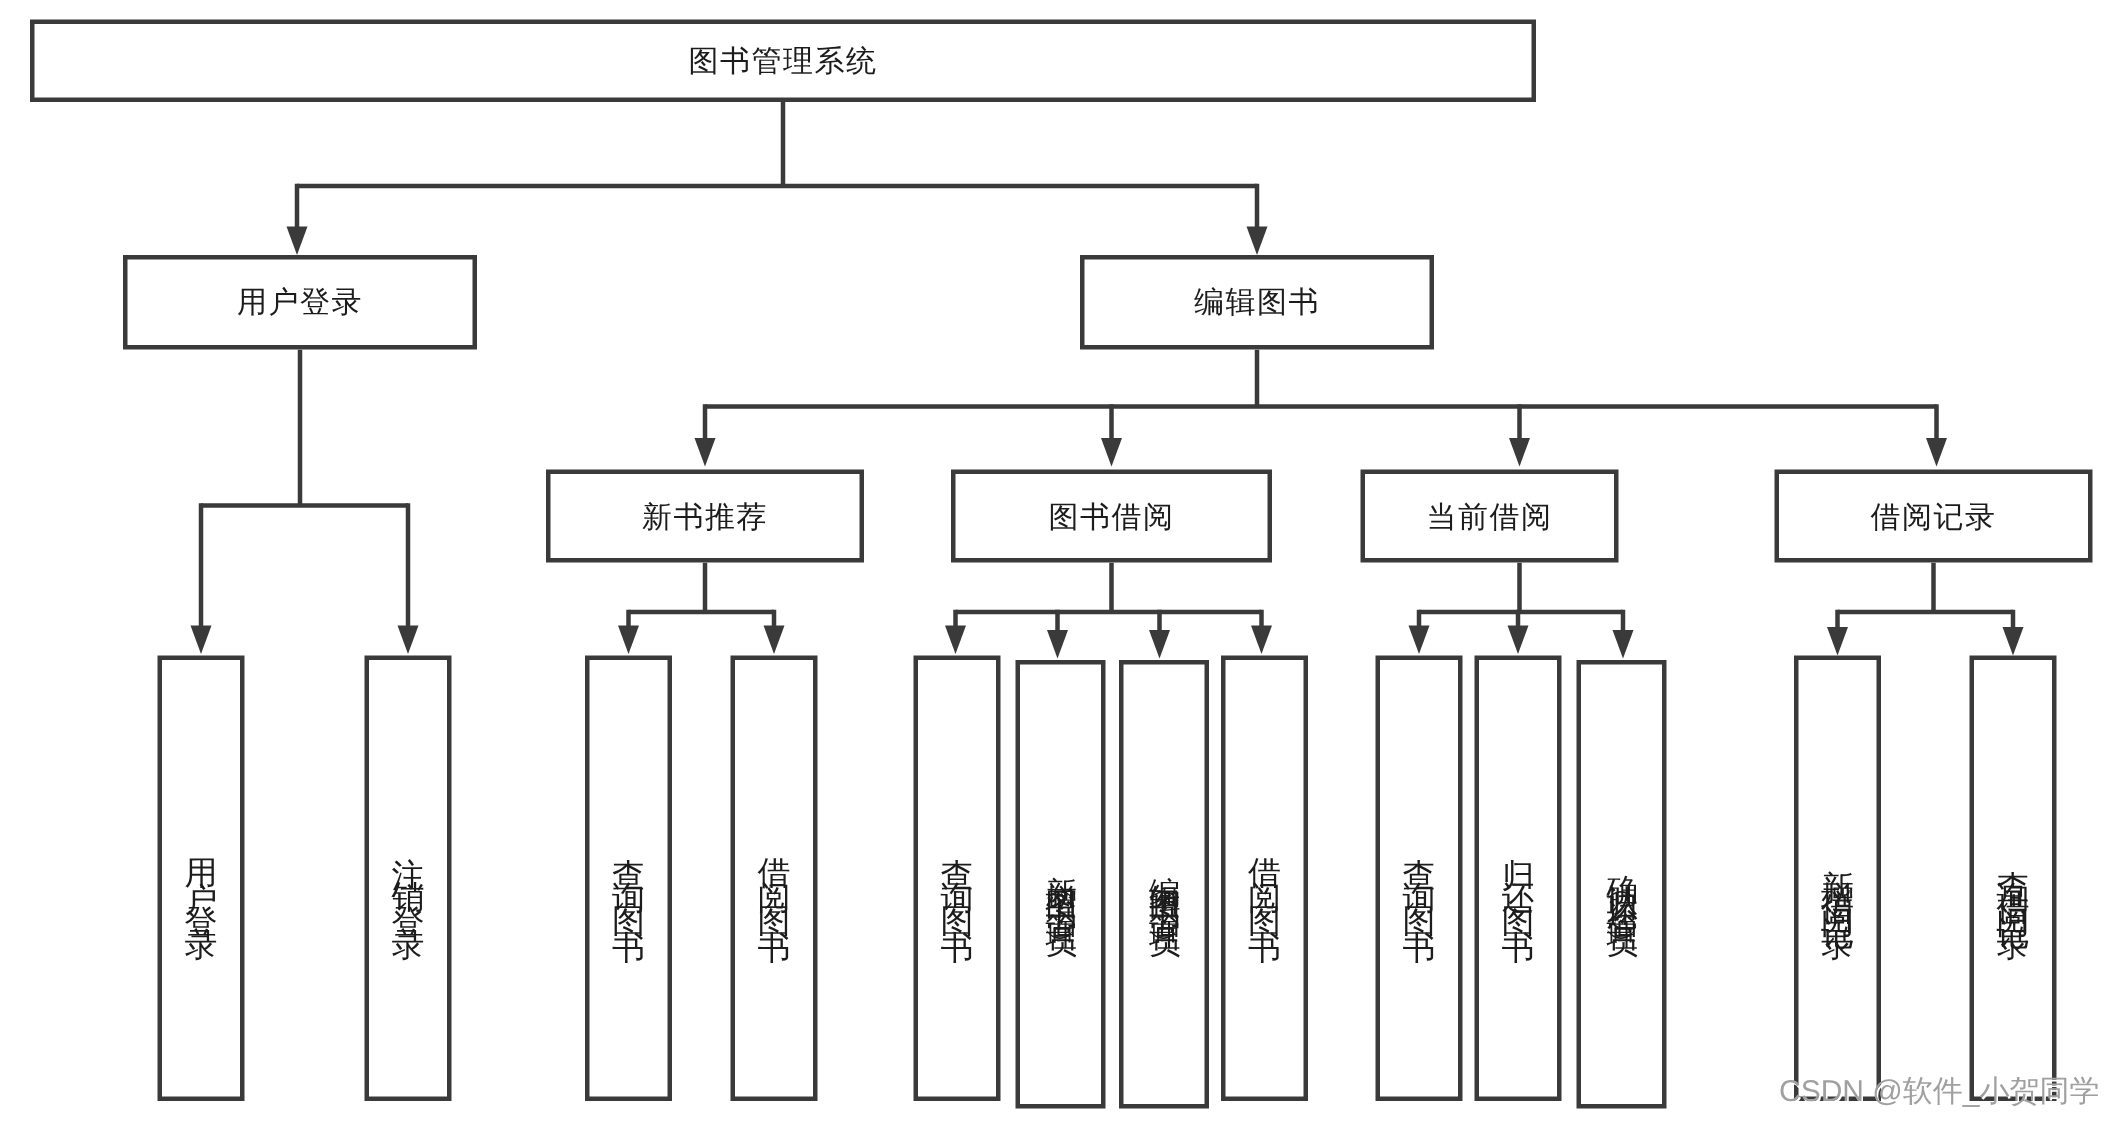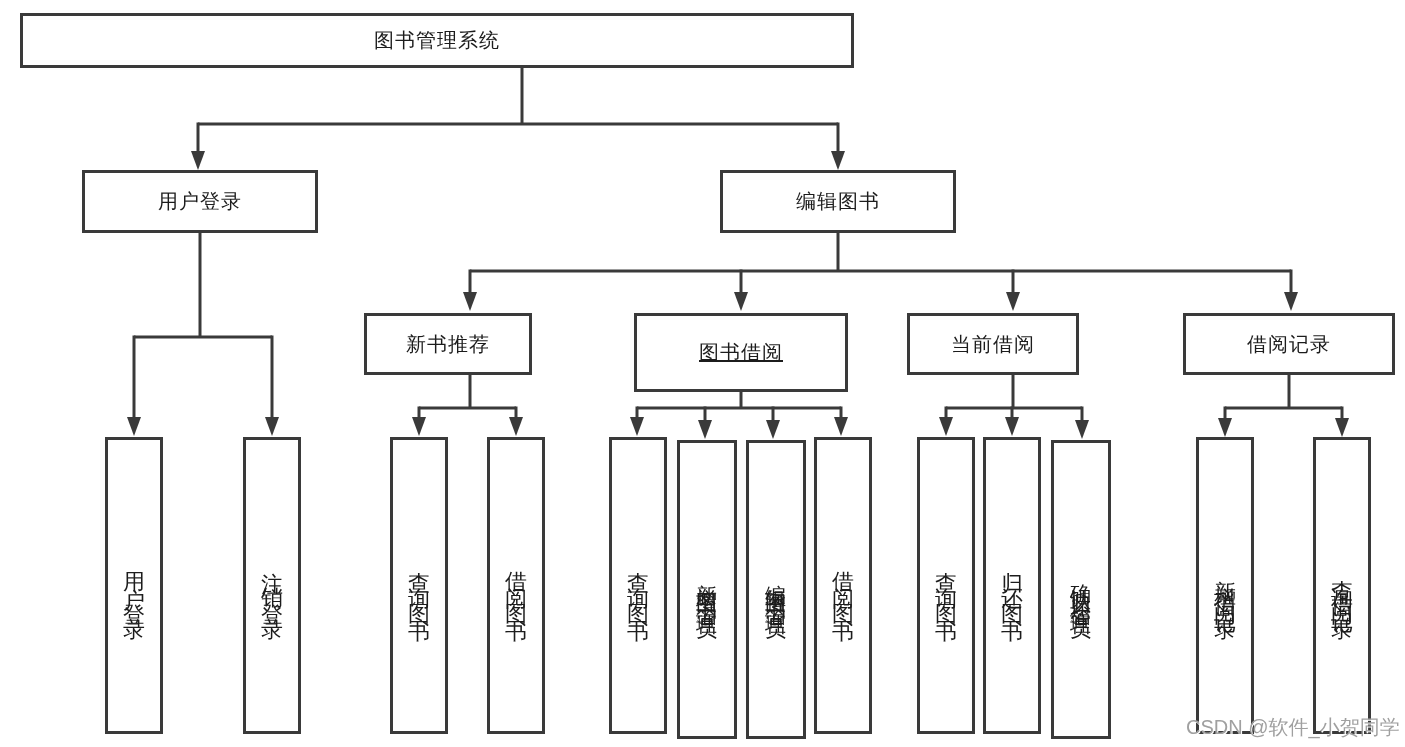--- a/index.html
+++ b/index.html
@@ -114,27 +114,27 @@
       <path d="M766 420 L780 420 L773 439 Z"></path>
       <path d="M834 417 L848 417 L841 436 Z"></path>
       <path d="M939 417 L953 417 L946 436 Z"></path>
       <path d="M1005 417 L1019 417 L1012 436 Z"></path>
       <path d="M1075 420 L1089 420 L1082 439 Z"></path>
       <path d="M1218 418 L1232 418 L1225 437 Z"></path>
       <path d="M1335 418 L1349 418 L1342 437 Z"></path>
     </g>
   </svg>
 
-  <div class="box hbox" style="left:20px; top:13px; width:834px; height:55px;">图书管理系统</div>
+  <div class="box hbox" style="left:20px; top:13px; width:1004px; height:55px;">图书管理系统</div>
 
   <div class="box hbox" style="left:82px; top:170px; width:236px; height:63px;">用户登录</div>
   <div class="box hbox" style="left:720px; top:170px; width:236px; height:63px;">编辑图书</div>
 
-  <div class="box hbox" style="left:364px; top:313px; width:168px; height:62px;">新书推荐</div>
-  <div class="box hbox" style="left:634px; top:313px; width:214px; height:79px;text-decoration:underline;">图书借阅</div>
+  <div class="box hbox" style="left:364px; top:313px; width:212px; height:62px;">新书推荐</div>
+  <div class="box hbox" style="left:634px; top:313px; width:214px; height:62px;">图书借阅</div>
   <div class="box hbox" style="left:907px; top:313px; width:172px; height:62px;">当前借阅</div>
   <div class="box hbox" style="left:1183px; top:313px; width:212px; height:62px;">借阅记录</div>
 
   <div class="box vbox v4" style="left:105px; top:437px; width:58px; height:297px;">用户登录</div>
   <div class="box vbox v4" style="left:243px; top:437px; width:58px; height:297px;">注销登录</div>
 
   <div class="box vbox v4" style="left:390px; top:437px; width:58px; height:297px;">查询图书</div>
   <div class="box vbox v4" style="left:487px; top:437px; width:58px; height:297px;">借阅图书</div>
 
   <div class="box vbox v4" style="left:609px; top:437px; width:58px; height:297px;">查询图书</div>

